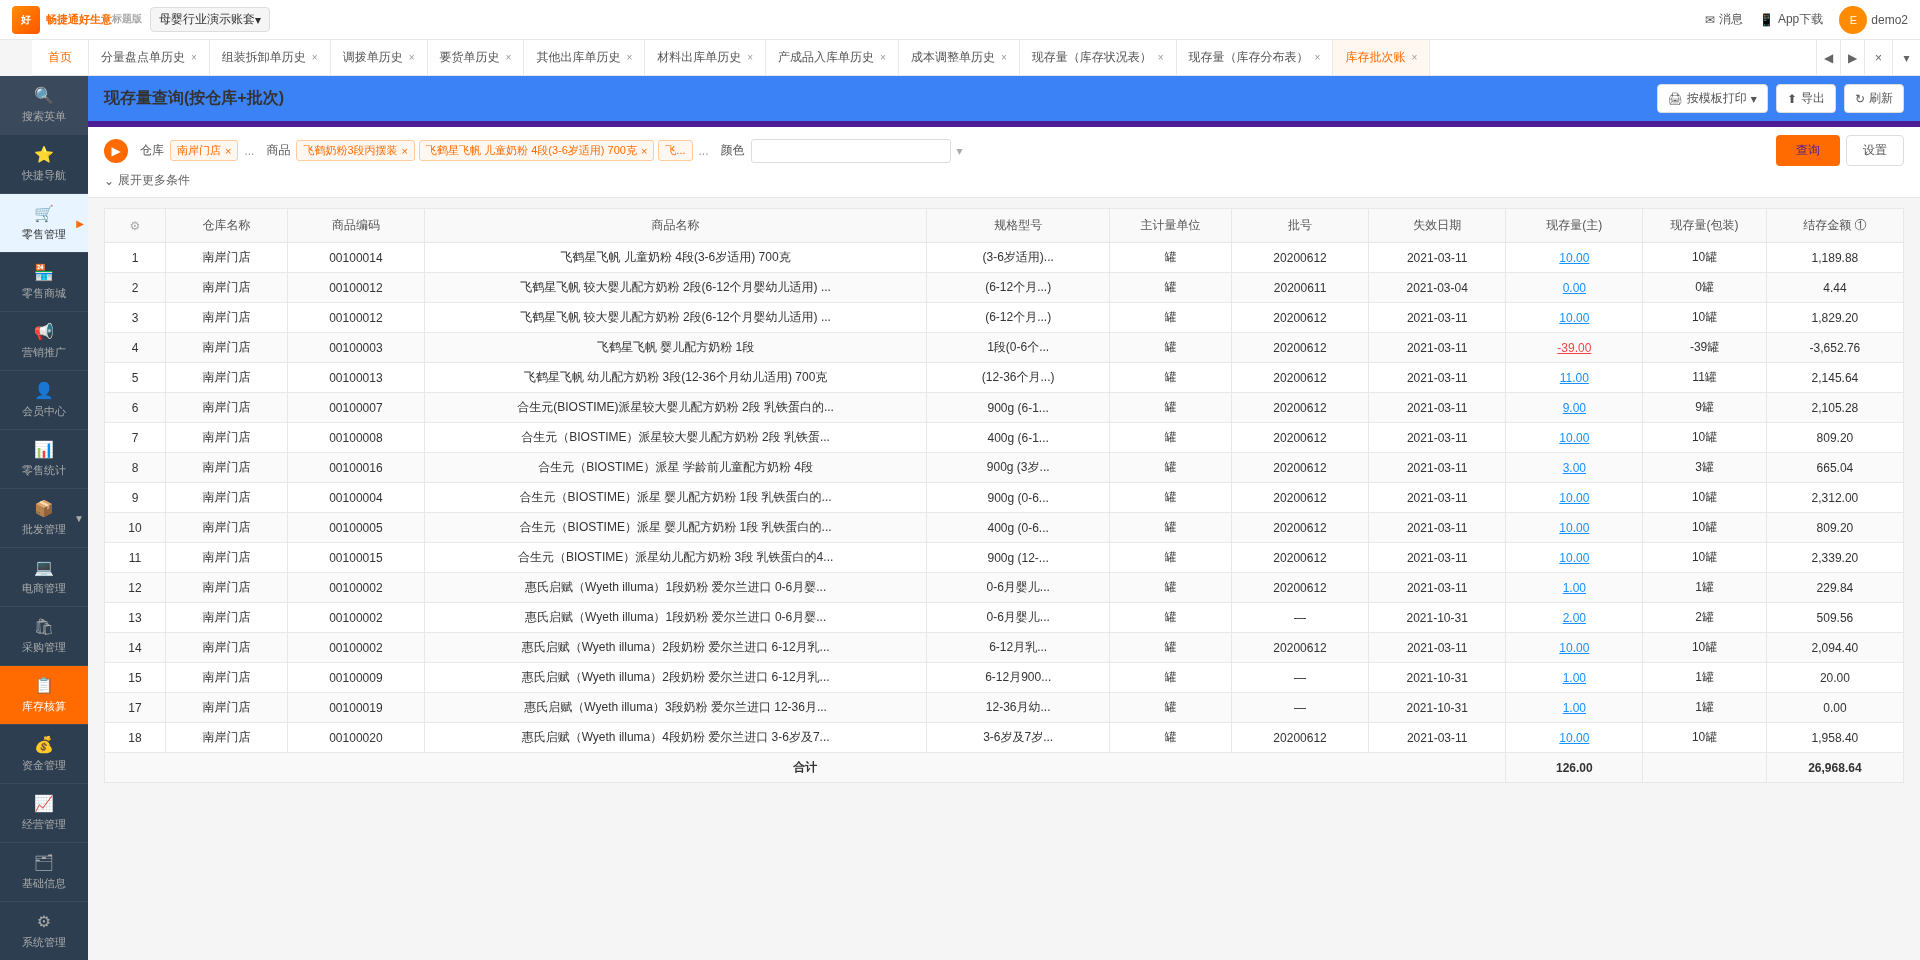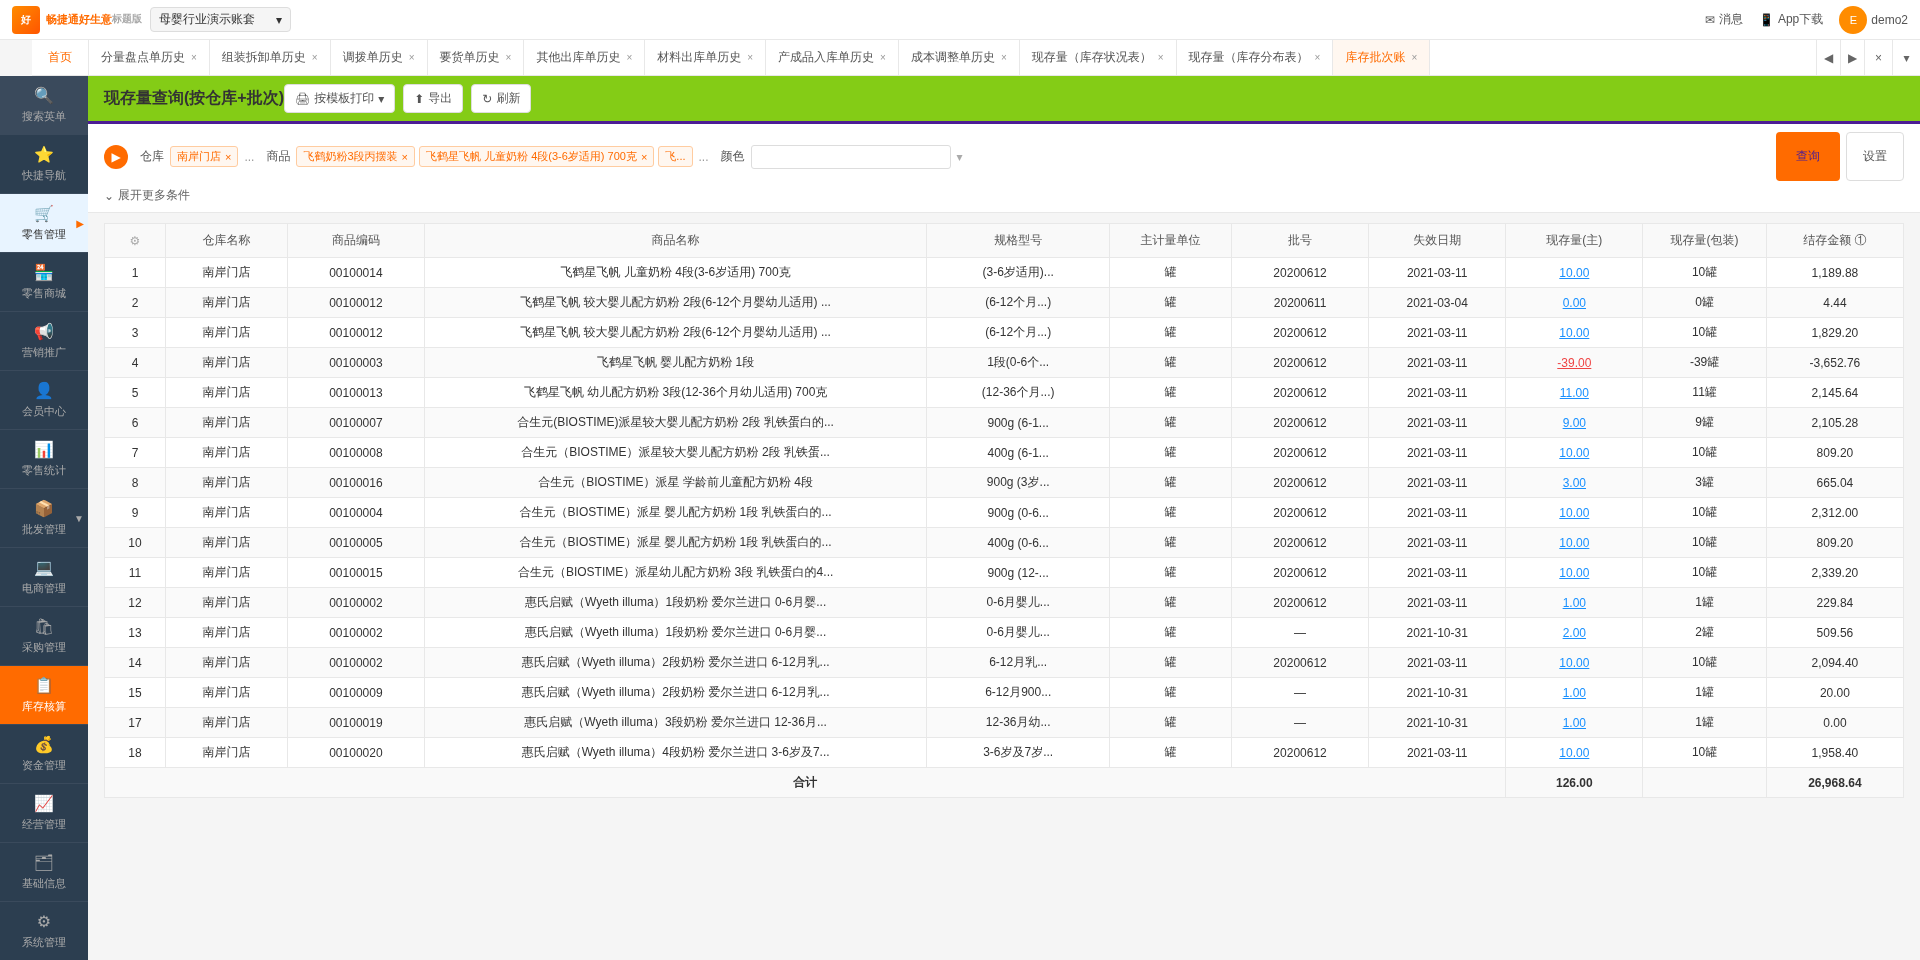--- a/index.html
+++ b/index.html
@@ -3,21 +3,21 @@
   <meta charset="utf-8">
   <style>
     * { margin: 0; padding: 0; box-sizing: border-box; }
     body { font-family: 'Microsoft YaHei', Arial, sans-serif; font-size: 12px; background: #f5f5f5; color: #333; width: 1920px; height: 960px; overflow: hidden; display: flex; flex-direction: column; }
 
     
     .top-bar { height: 40px; background: #fff; display: flex; align-items: center; justify-content: space-between; padding: 0 12px; border-bottom: 1px solid #e8e8e8; flex-shrink: 0; }
     .top-bar-left { display: flex; align-items: center; gap: 8px; }
     .logo-area { display: flex; align-items: center; gap: 6px; color: #ff6b00; font-size: 13px; font-weight: bold; }
     .logo-icon { width: 28px; height: 28px; background: linear-gradient(135deg, #ff8c00, #ff5500); border-radius: 4px; display: flex; align-items: center; justify-content: center; color: #fff; font-size: 10px; }
-    .dropdown-selector { display: flex; align-items: center; gap: 21px; background: #f5f5f5; border: 1px solid #ddd; border-radius: 4px; padding: 3px 8px; cursor: pointer; font-size: 12px; color: #333; }
+    .dropdown-selector { display: flex; align-items: center; gap: 0; background: #f5f5f5; border: 1px solid #ddd; border-radius: 4px; padding: 3px 8px; cursor: pointer; font-size: 12px; color: #333; }
     .top-bar-right { display: flex; align-items: center; gap: 16px; }
     .top-right-item { display: flex; align-items: center; gap: 4px; cursor: pointer; color: #555; font-size: 12px; }
     .avatar { width: 28px; height: 28px; border-radius: 50%; background: #ff8c00; display: flex; align-items: center; justify-content: center; color: #fff; font-size: 11px; }
 
     
     .tab-bar { height: 36px; background: #fff; display: flex; align-items: stretch; border-bottom: 1px solid #e8e8e8; overflow: hidden; flex-shrink: 0; margin-left: 32px; }
     .tab-home { padding: 0 16px; display: flex; align-items: center; color: #ff6b00; font-size: 12px; cursor: pointer; border-right: 1px solid #e8e8e8; }
     .tab-item { padding: 0 12px; display: flex; align-items: center; gap: 6px; font-size: 12px; color: #555; cursor: pointer; border-right: 1px solid #e8e8e8; white-space: nowrap; }
     .tab-item.active { color: #ff6b00; background: #fff7f0; }
     .tab-close { color: #999; font-size: 10px; cursor: pointer; }
@@ -33,39 +33,39 @@
     .sidebar-item { width: 100%; display: flex; flex-direction: column; align-items: center; padding: 10px 4px; cursor: pointer; color: #aaa; font-size: 11px; gap: 4px; border-bottom: 1px solid #3a4a5c; }
     .sidebar-item.active { background: #ff6b00; color: #fff; }
     .sidebar-icon { font-size: 16px; }
     .sidebar-search { background: #3a4a5c; }
     .sidebar-nav { background: #2c3e50; }
 
     
     .content-area { flex: 1; display: flex; flex-direction: column; overflow: hidden; }
 
     
-    .page-header { background: #84cc16; padding: 8px 16px; display: flex; align-items: center; border-bottom: 3px solid #4c1d95; flex-shrink: 0; }
+    .page-header { background: #3b82f6; padding: 8px 16px; display: flex; align-items: center; justify-content: space-between; border-bottom: 6px solid #4c1d95; flex-shrink: 0; }
     .page-title { font-size: 16px; font-weight: bold; color: #333; }
     .page-actions { display: flex; align-items: center; gap: 8px; }
     .btn-template { display: flex; align-items: center; gap: 4px; padding: 5px 10px; border: 1px solid #ddd; border-radius: 4px; cursor: pointer; color: #555; font-size: 12px; background: #fff; }
     .btn-export { display: flex; align-items: center; gap: 4px; padding: 5px 10px; border: 1px solid #ddd; border-radius: 4px; cursor: pointer; color: #555; font-size: 12px; background: #fff; }
     .btn-refresh { display: flex; align-items: center; gap: 4px; padding: 5px 10px; border: 1px solid #ddd; border-radius: 4px; cursor: pointer; color: #555; font-size: 12px; background: #fff; }
 
     
     .filter-area { background: #fff; padding: 8px 16px; border-bottom: 1px solid #e8e8e8; flex-shrink: 0; }
     .filter-row { display: flex; align-items: center; gap: 12px; flex-wrap: wrap; }
     .filter-item { display: flex; align-items: center; gap: 6px; }
     .filter-label { color: #555; font-size: 12px; white-space: nowrap; }
     .filter-tags { display: flex; align-items: center; gap: 4px; flex-wrap: wrap; }
     .filter-tag { display: flex; align-items: center; gap: 4px; background: #fff7f0; border: 1px solid #ffcca0; border-radius: 3px; padding: 2px 6px; font-size: 11px; color: #ff6b00; }
     .filter-tag-close { cursor: pointer; color: #ff6b00; }
     .filter-more { color: #999; cursor: pointer; font-size: 12px; }
     .filter-expand { display: flex; align-items: center; gap: 4px; color: #666; cursor: pointer; font-size: 12px; margin-top: 6px; }
     .btn-query { background: #ff6b00; color: #4c1d95; border: none; border-radius: 4px; padding: 6px 20px; cursor: pointer; font-size: 12px; }
-    .btn-settings { background: #fff; color: #555; border: 1px solid #ddd; border-radius: 4px; padding: 15px 16px; cursor: pointer; font-size: 12px; }
+    .btn-settings { background: #fff; color: #555; border: 1px solid #ddd; border-radius: 4px; padding: 6px 16px; cursor: pointer; font-size: 12px; }
     .expand-btn { width: 24px; height: 24px; background: #ff6b00; border-radius: 50%; display: flex; align-items: center; justify-content: center; color: #fff; cursor: pointer; font-size: 12px; }
 
     
     .table-area { flex: 1; overflow: auto; padding: 0 16px 16px; background: #f5f5f5; }
     .data-table { width: 100%; border-collapse: collapse; background: #fff; margin-top: 10px; }
     .data-table th { background: #f9f9f9; border: 1px solid #e8e8e8; padding: 8px 6px; font-size: 12px; color: #555; font-weight: normal; text-align: center; white-space: nowrap; position: sticky; top: 0; z-index: 1; }
     .data-table td { border: 1px solid #e8e8e8; padding: 6px 6px; font-size: 12px; color: #333; text-align: center; white-space: nowrap; }
     .data-table tr:nth-child(even) td { background: #fafafa; }
     .link-text { color: #1890ff; text-decoration: underline; cursor: pointer; }
     .negative { color: #ef4444; }

